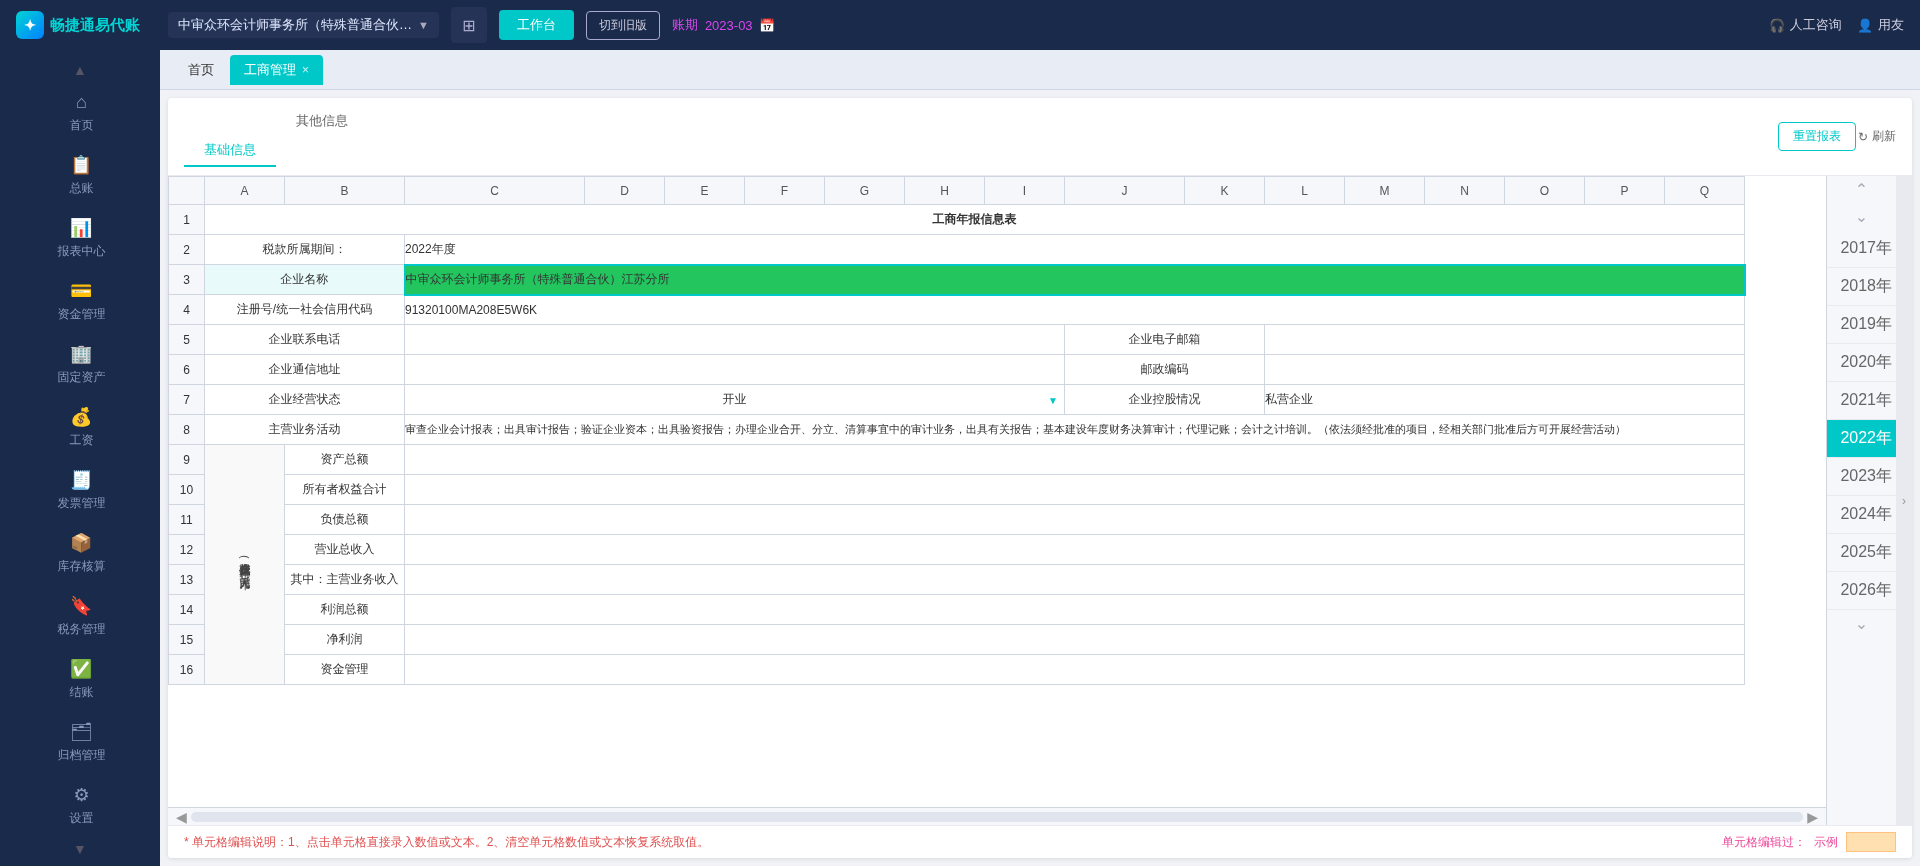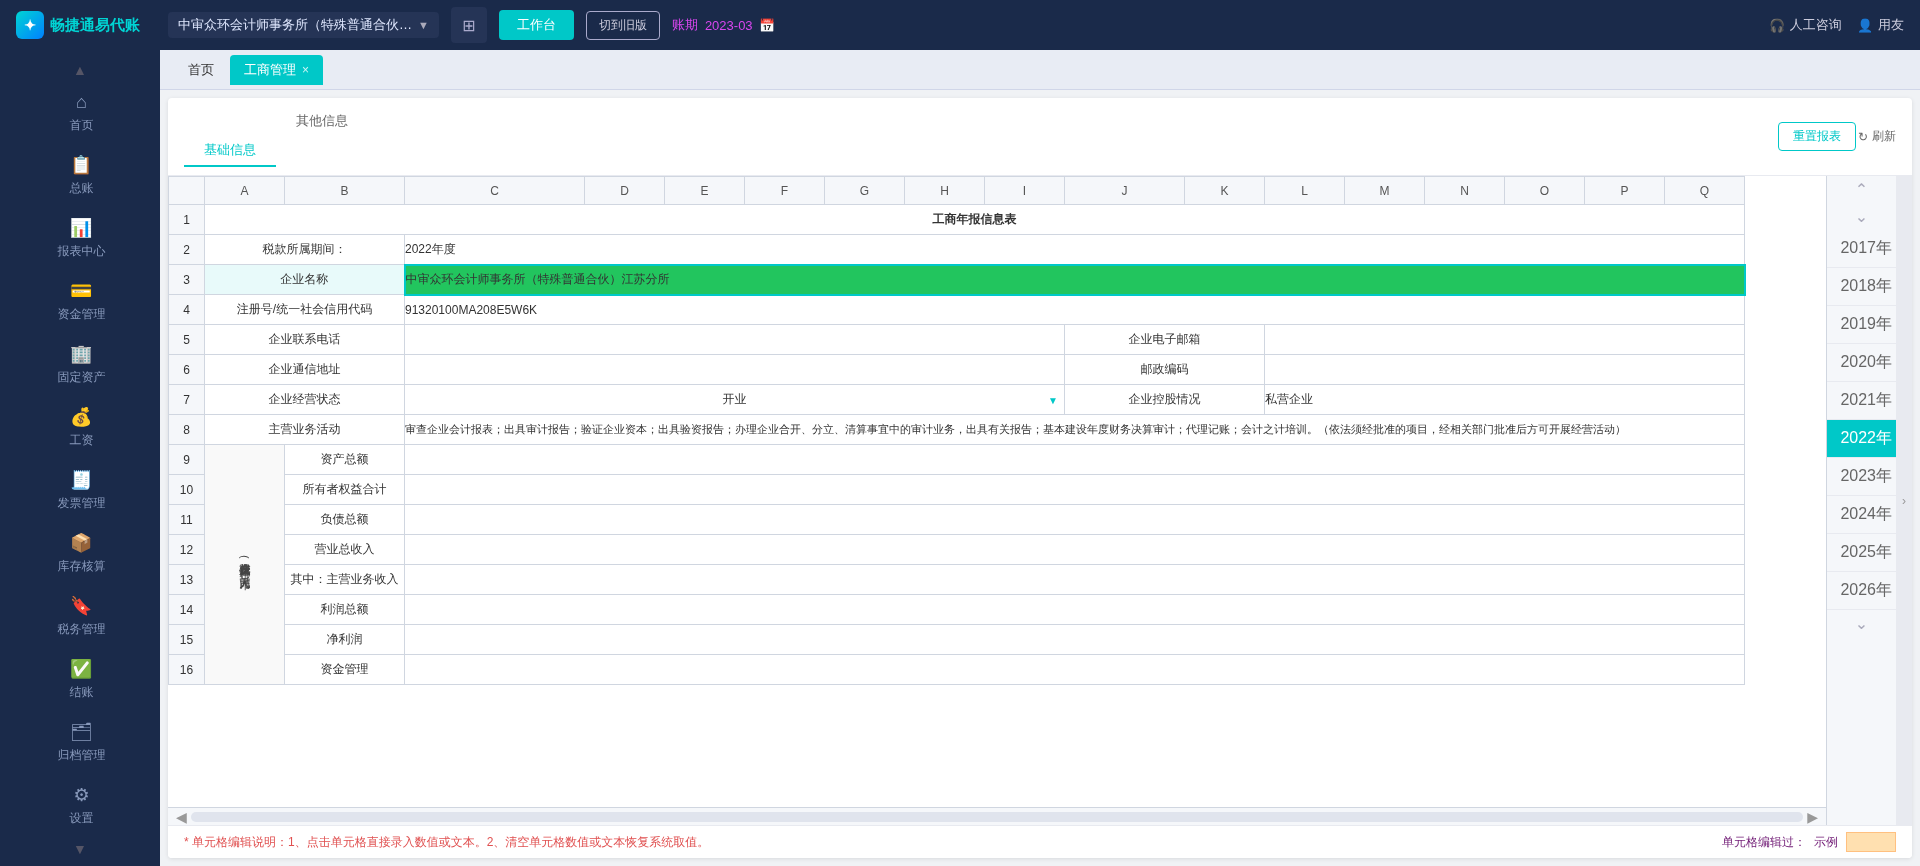--- a/index.html
+++ b/index.html
@@ -95,21 +95,21 @@
     .hscroll-arrows { color: #999; font-size: 14px; cursor: pointer; padding: 0 4px; }
 
     
     .year-panel { width: 70px; background: #f5f7fa; border-left: 1px solid #d0d6e0; display: flex; flex-direction: column; align-items: center; overflow-y: auto; }
     .year-nav { color: #aab; cursor: pointer; font-size: 16px; padding: 4px; }
     .year-item { width: 100%; text-align: right; padding: 8px 4px; font-size: 16px; color: #666; cursor: pointer; border-bottom: 1px solid #e8eaf0; }
     .year-item.active { background: #00c8c8; color: white; }
 
     
     .footer { background: white; border-top: 1px solid #e8eaf0; padding: 6px 16px; display: flex; align-items: center; justify-content: space-between; font-size: 12px; color: #e05050; }
-    .footer-right { display: flex; align-items: center; gap: 8px; color: #701a75; }
+    .footer-right { display: flex; align-items: center; gap: 8px; color: #ec4899; }
     .footer-example { background: #ffe0b0; width: 50px; height: 20px; display: inline-block; vertical-align: middle; border: 1px solid #ffc080; }
 
     
     .dropdown-cell { position: relative; }
     .dropdown-arrow { position: absolute; right: 6px; top: 50%; transform: translateY(-50%); color: #00c8c8; font-size: 10px; }
 
     
     .collapse-panel { width: 16px; background: #e8eaf0; display: flex; flex-direction: column; align-items: center; justify-content: center; cursor: pointer; color: #999; font-size: 12px; }
   </style>
 </head>

